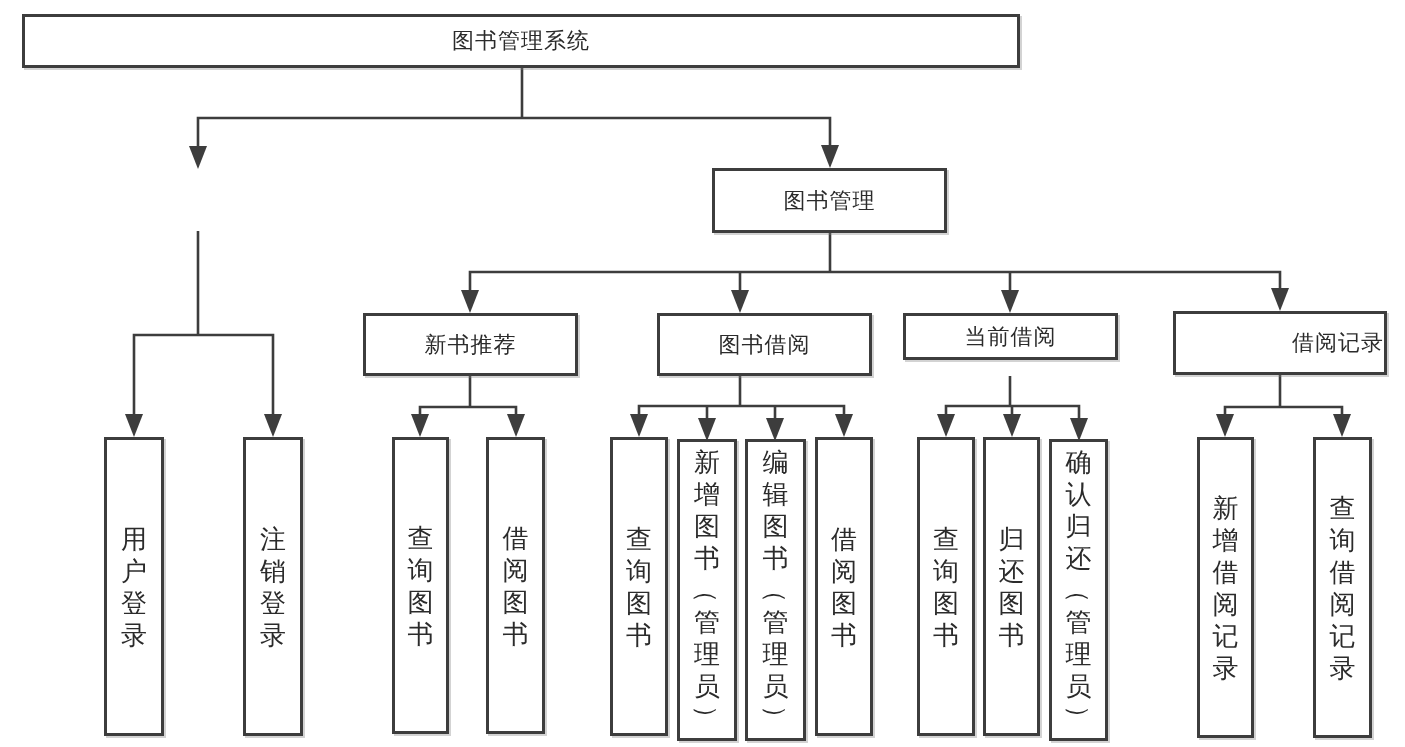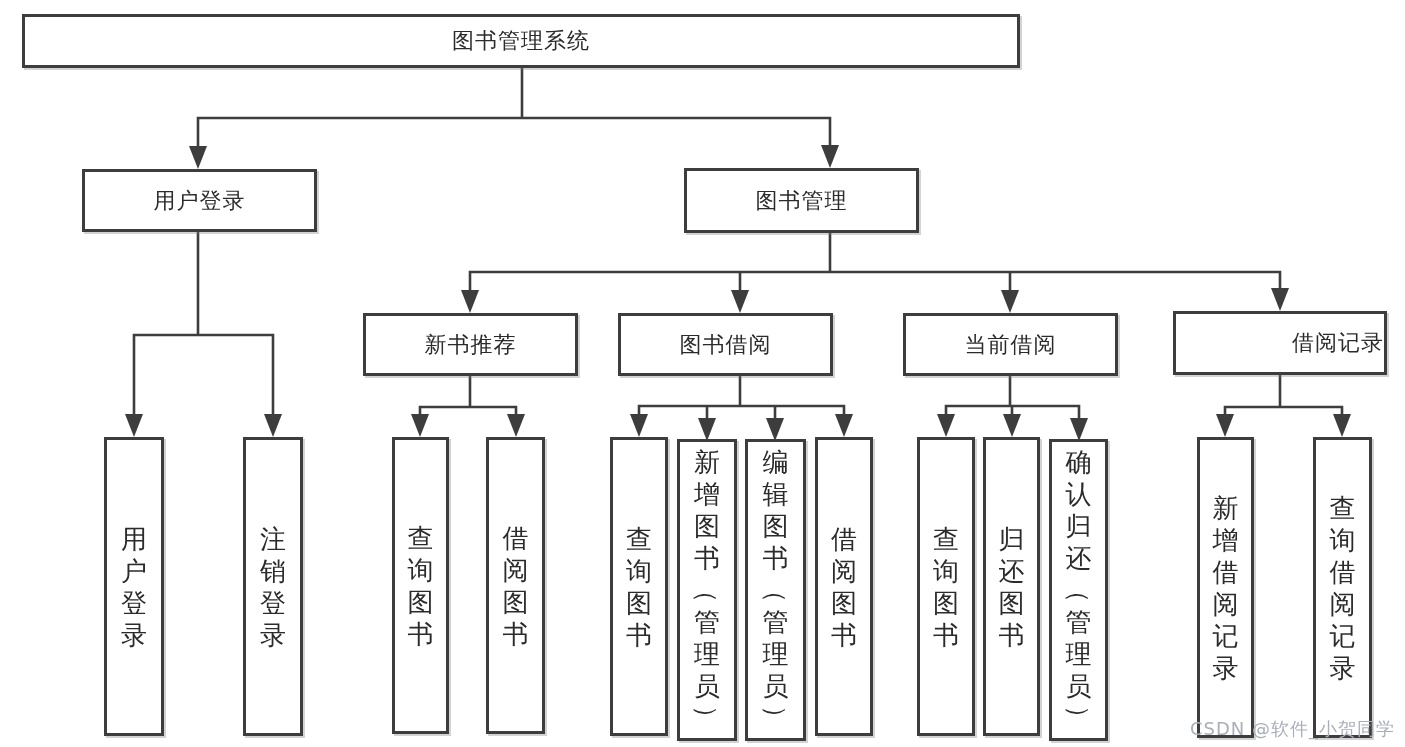--- a/index.html
+++ b/index.html
@@ -129,34 +129,31 @@
     <path class="line" d="M1280 375 V407"></path>
     <path class="line" d="M1225 422 V407 H1342 V422"></path>
     <path class="arrow" d="M1225 437 L1216 414 L1234 414 Z"></path>
     <path class="arrow" d="M1342 437 L1333 414 L1351 414 Z"></path>
   </svg>
 
   <div class="box" style="left:22px; top:14px; width:998px; height:54px;">
     <span class="h-label">图书管理系统</span>
   </div>
 
-  <div class="box" style="left:82px; top:169px; width:235px; height:63px;">
-    <span class="h-label">用户登录</span>
-  </div>
-  <div class="box" style="left:684px; top:168px; width:235px; height:65px;">
+  <div class="box" style="left:712px; top:168px; width:235px; height:65px;">
     <span class="h-label">图书管理</span>
   </div>
 
   <div class="box" style="left:363px; top:313px; width:215px; height:63px;justify-content:center;">
     <span class="h-label">新书推荐</span>
   </div>
-  <div class="box" style="left:618px; top:313px; width:215px; height:63px;">
+  <div class="box" style="left:657px; top:313px; width:215px; height:63px;">
     <span class="h-label">图书借阅</span>
   </div>
-  <div class="box" style="left:903px; top:313px; width:215px; height:63px;">
+  <div class="box" style="left:903px; top:313px; width:215px; height:47px;">
     <span class="h-label">当前借阅</span>
   </div>
   <div class="box" style="left:1173px; top:311px; width:214px; height:64px;justify-content:flex-end;">
     <span class="h-label">借阅记录</span>
   </div>
 
   <div class="box" style="left:104px; top:437px; width:60px; height:299px;">
     <div class="v-text">
         <span>用</span>
         <span>户</span>
@@ -277,14 +274,13 @@
     <div class="v-text">
         <span>查</span>
         <span>询</span>
         <span>借</span>
         <span>阅</span>
         <span>记</span>
         <span>录</span>
       </div>
   </div>
 
-  <div id="watermark">CSDN @软件_小贺同学</div>
 </div>
 
 </body></html>

